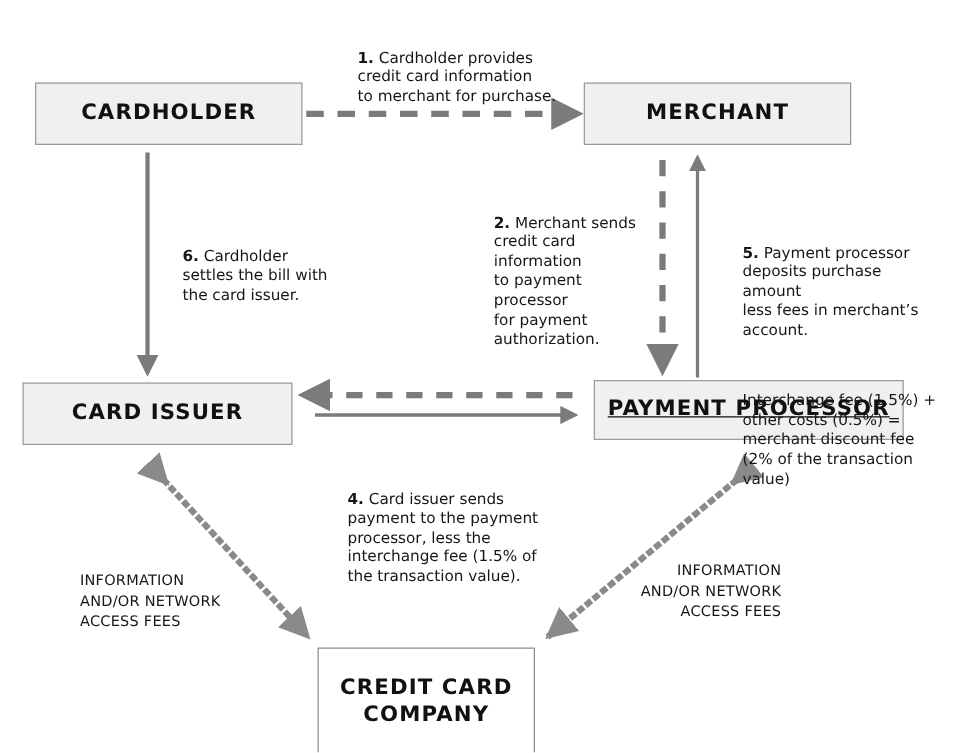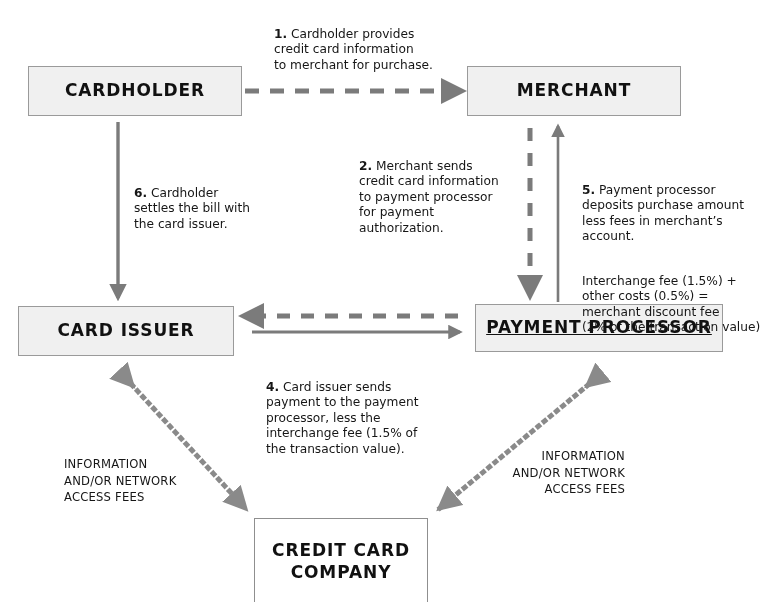--- a/index.html
+++ b/index.html
@@ -48,21 +48,21 @@
 
   .note {
     position: absolute;
     font-size: 12.2px;
     line-height: 1.28;
     color: #161616;
     z-index: 4;
     white-space: pre-line;
   }
   .note .step-num { font-weight: bold; }
-  .note p { margin: 4px; }
+  .note p { margin: 16px; }
   .note p + p { margin-top: 9px; }
 
   .fee-label {
     position: absolute;
     font-size: 11.6px;
     line-height: 1.42;
     letter-spacing: 0.2px;
     color: #161616;
     z-index: 4;
     white-space: pre-line;
@@ -137,21 +137,21 @@
     <span class="node-label">CREDIT CARD
 COMPANY</span>
   </div>
 
   <div class="note" style="left:270px; top:7px; width:230px;">
     <p><span class="step-num">1.</span><span> Cardholder provides
 credit card information
 to merchant for purchase.</span></p>
   </div>
 
-  <div class="note" style="left:355px; top:139px; width:150px;">
+  <div class="note" style="left:379px; top:139px; width:150px;">
     <p><span class="step-num">2.</span><span> Merchant sends
 credit card information
 to payment processor
 for payment
 authorization.</span></p>
   </div>
 
 
   <div class="note" style="left:262px; top:360px; width:200px;">
     <p><span class="step-num">4.</span><span> Card issuer sends

